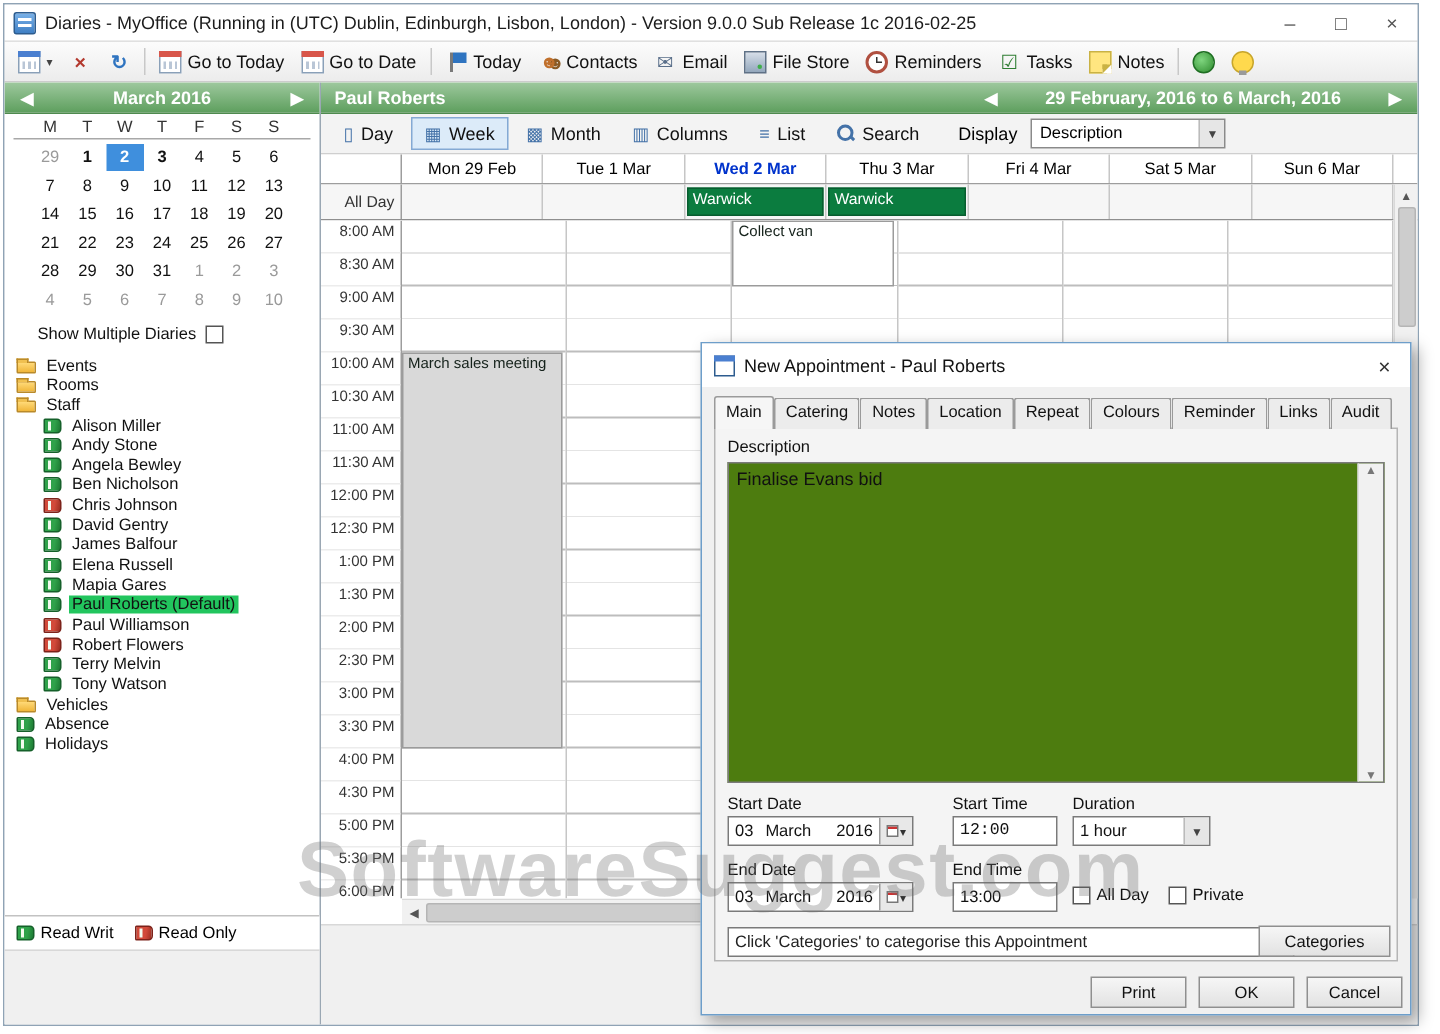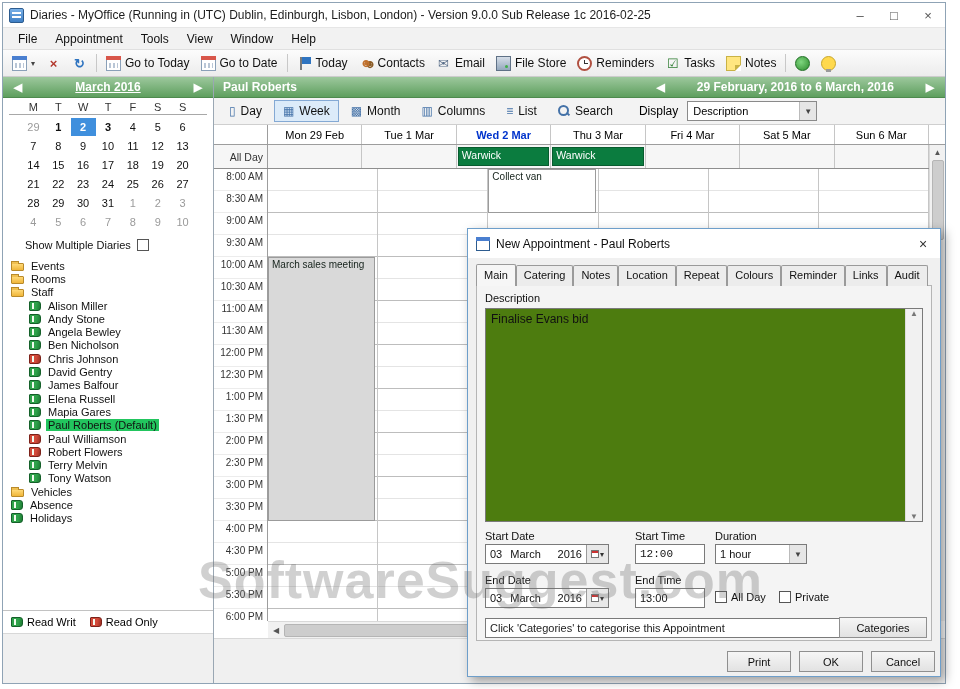--- a/index.html
+++ b/index.html
@@ -52,21 +52,21 @@
   .ti-bulb { border-radius:50%; background:#ffd94d; border:1px solid #c8a62b; }
   .ti-bulb::after { content:""; position:absolute; left:4px; bottom:-2px; width:5px; height:3px; background:#9a9a9a; }
 
   
   .content { flex:1; display:flex; min-height:0; }
   .left-panel { width:211px; flex:none; background:#fff; border-right:1px solid #9aa7b3; display:flex; flex-direction:column; min-height:0; }
   .main-panel { flex:1; display:flex; flex-direction:column; min-width:0; background:#fff; }
 
   .g-header { height:21px; flex:none; background:linear-gradient(#9dc89d,#5e9f5e); border-bottom:1px solid #4e8a4e;
               display:flex; align-items:center; color:#fff; font-weight:bold; font-size:12px; padding:0 5px; }
-  .g-title { flex:1; text-align:center;text-decoration:underline; }
+  .g-title { flex:1; text-align:center; }
   .nav-arrow { width:20px; text-align:center; color:#fff; font-size:11px; }
 
   
   .mc-head { display:grid; grid-template-columns:repeat(7,1fr); padding:3px 12px 1px; border-bottom:1px solid #a8a8a8; margin:0 6px; }
   .mc-h { text-align:center; font-size:11px; color:#333; }
   .mc-grid { display:grid; grid-template-columns:repeat(7,1fr); padding:3px 18px 2px; row-gap:1px; }
   .c { text-align:center; font-size:11px; height:18px; line-height:18px; color:#111; }
   .c.o { color:#9a9a9a; }
   .c.b { font-weight:bold; }
   .c.sel { background:#3f8fdd; color:#fff; font-weight:bold; }
@@ -190,28 +190,20 @@
   <div class="titlebar">
     <span class="app-icon"></span>
     <span class="title-text">Diaries - MyOffice (Running in (UTC) Dublin, Edinburgh, Lisbon, London) - Version 9.0.0 Sub Release 1c 2016-02-25</span>
     <span class="win-controls">
       <span class="win-btn">–</span>
       <span class="win-btn">□</span>
       <span class="win-btn">×</span>
     </span>
   </div>
 
-  <div class="menubar">
-    <span class="menu-item">File</span>
-    <span class="menu-item">Appointment</span>
-    <span class="menu-item">Tools</span>
-    <span class="menu-item">View</span>
-    <span class="menu-item">Window</span>
-    <span class="menu-item">Help</span>
-  </div>
 
   <div class="toolbar">
     <button class="tbtn">
       <span class="ti ti-cal blue"></span>
       <span class="caret">▾</span>
     </button>
     <button class="tbtn">
       <span class="ti ti-glyph ti-x">×</span>
     </button>
     <button class="tbtn">

